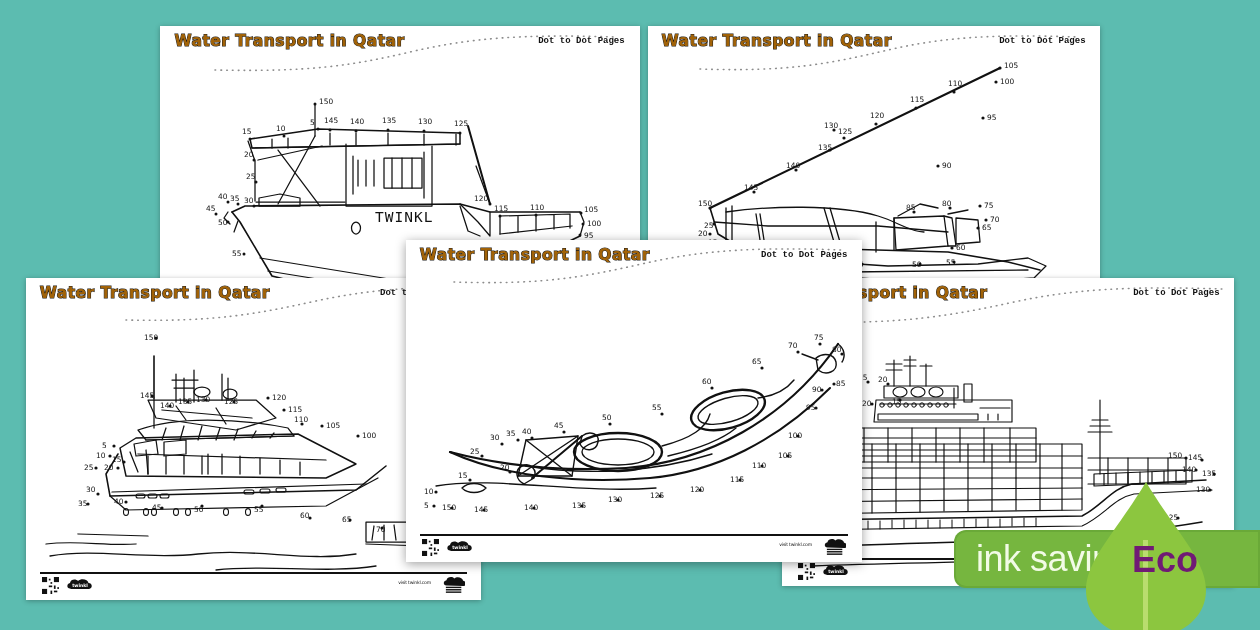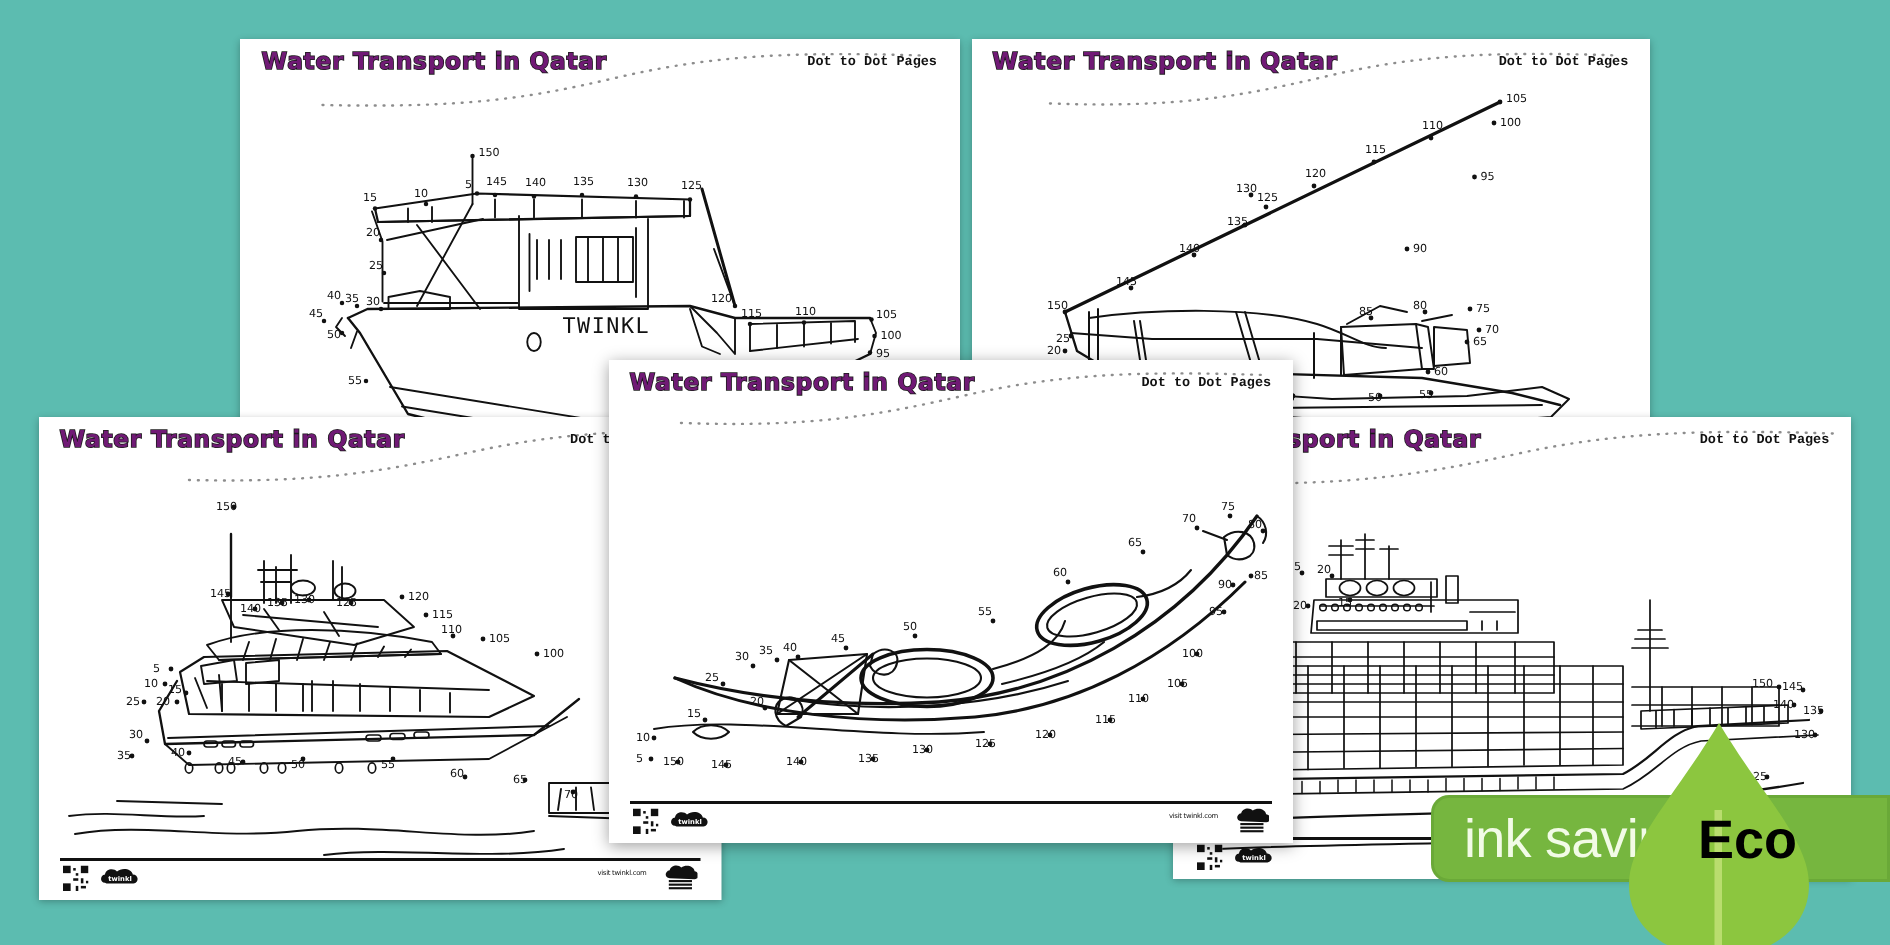--- a/index.html
+++ b/index.html
@@ -19,21 +19,21 @@
   .card .sheet{position:absolute;inset:0;overflow:hidden;}
 
   
   .sheet-head{
     position:absolute;left:0;top:0;width:100%;height:46px;
   }
   .title{
     position:absolute;left:3.0%;top:32%;
     font-family:"DejaVu Sans", sans-serif;
     font-weight:700;letter-spacing:.5px;
-    color:#701a75;
+    color:#a16207;
     -webkit-text-stroke:1.05px #1a1a1a;
     paint-order:stroke fill;
     white-space:nowrap;
     transform:translateY(-50%);
   }
   .subtitle{
     position:absolute;right:3.2%;top:32%;
     transform:translateY(-50%);
     font-family:Liberation Mono, monospace;
     font-weight:700;color:#111;white-space:nowrap;
@@ -68,21 +68,21 @@
     background:#76b63f;border-radius:10px 0 0 10px;
   }
   .eco-text{
     position:absolute;left:22px;top:50%;transform:translateY(-50%);
     color:#f2fbe6;font-size:36px;font-weight:400;
     font-family:"Liberation Sans", sans-serif;letter-spacing:-.5px;
   }
   .leaf-wrap{position:absolute;right:48px;top:-44px;width:132px;height:168px;}
   .eco-word{
     position:absolute;right:62px;top:52%;transform:translateY(-50%);
-    color:#000000;font-size:36px;font-weight:700;
+    color:#701a75;font-size:36px;font-weight:700;
     font-family:"Liberation Sans", sans-serif;z-index:3;
   }
 </style>
 </head>
 <body>
 
 <div class="stage">
 
   <div class="card" style="left:160px;top:26px;width:480px;height:295px;">
     <div class="sheet">

